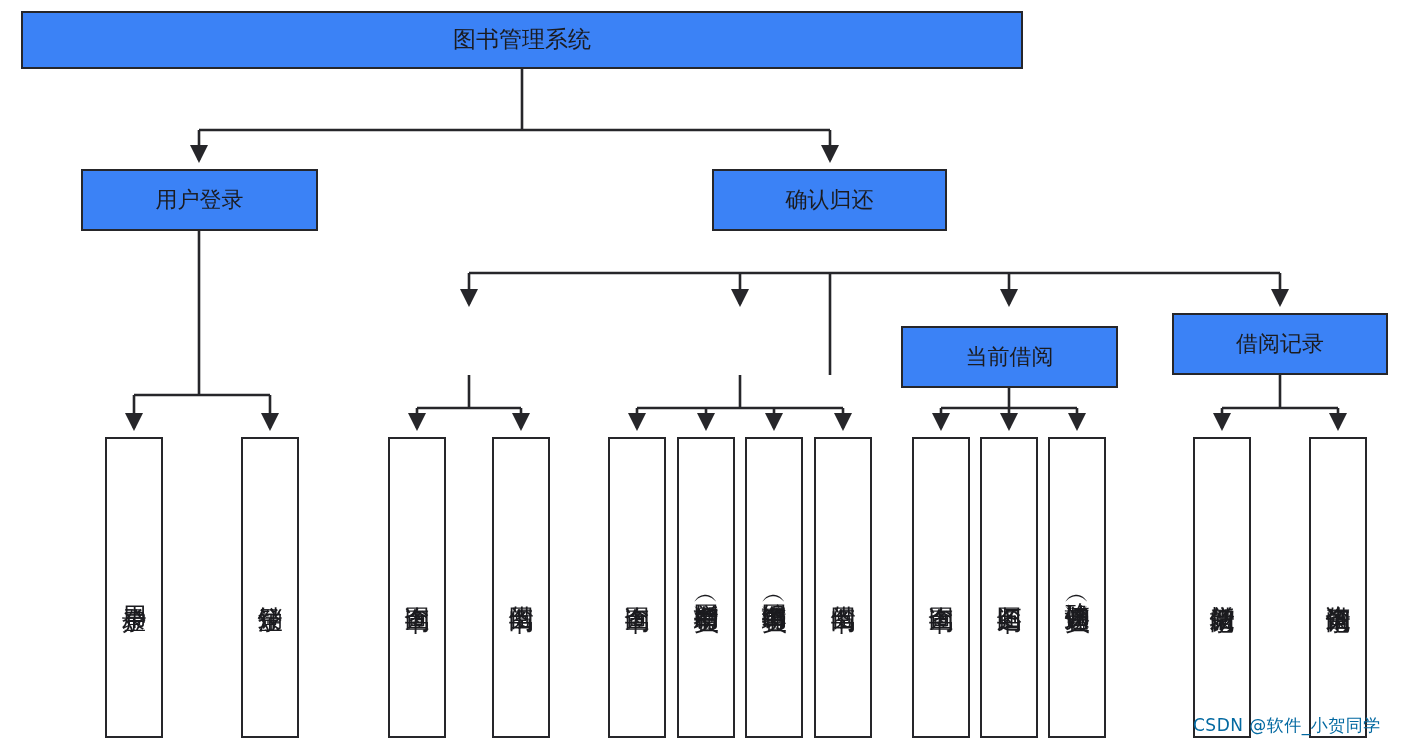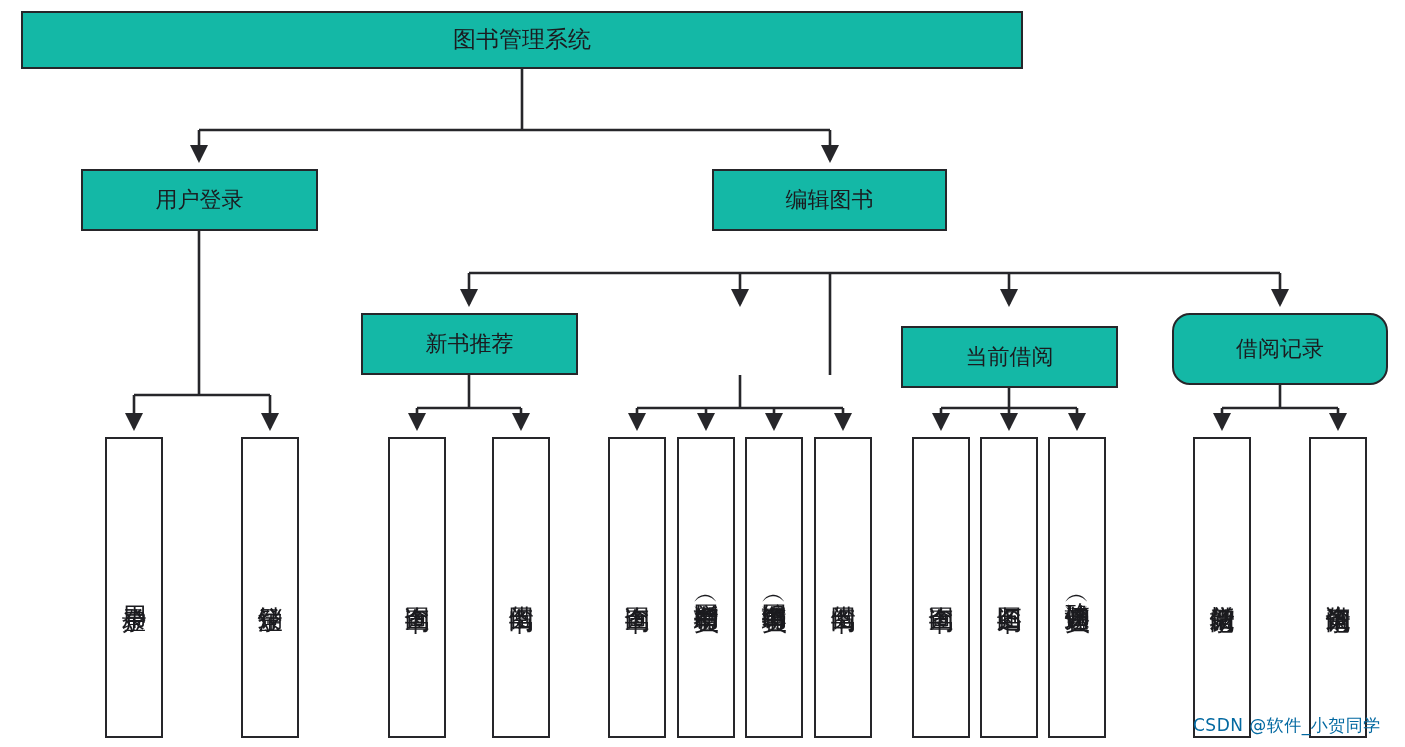--- a/index.html
+++ b/index.html
@@ -1,21 +1,21 @@
 <!DOCTYPE html>
 <html><head>
 <meta charset="utf-8">
 <style>
   html,body{margin:0;padding:0;background:#ffffff;}
   body{width:1405px;height:747px;overflow:hidden;
        font-family:"DejaVu Sans","Liberation Sans",sans-serif;}
   #stage{position:relative;width:1405px;height:747px;background:#fff;}
   svg.edges{position:absolute;left:0;top:0;width:1405px;height:747px;pointer-events:none;}
 
-  .node{position:absolute;box-sizing:border-box;background:#14b8a6;
+  .node{position:absolute;box-sizing:border-box;background:#3b82f6;
         border:2px solid #26262a;display:flex;align-items:center;justify-content:center;
         color:#1b1b1f;}
   .node .lbl{display:block;text-align:center;line-height:1.18;white-space:nowrap;}
 
   .node.lvl0{font-size:23px;}
   .node.lvl1{font-size:22px;}
   .node.lvl2{font-size:22px;}
 
   .leaf{position:absolute;box-sizing:border-box;background:#fff;border:2px solid #26262a;
         display:flex;align-items:center;justify-content:center;color:#1b1b1f;}
@@ -82,30 +82,27 @@
   </svg>
 
   <div class="node lvl0" style="left:21px;top:11px;width:1002px;height:58px;">
     <span class="lbl">图书管理系统</span>
   </div>
 
   <div class="node lvl1" style="left:81px;top:169px;width:237px;height:62px;">
     <span class="lbl">用户登录</span>
   </div>
   <div class="node lvl1" style="left:712px;top:169px;width:235px;height:62px;">
-    <span class="lbl">编辑图书</span>
+    <span class="lbl">确认归还</span>
   </div>
 
-  <div class="node lvl2" style="left:361px;top:313px;width:217px;height:62px;">
-    <span class="lbl">新书推荐</span>
-  </div>
   <div class="node lvl2" style="left:901px;top:326px;width:217px;height:62px;">
     <span class="lbl">当前借阅</span>
   </div>
-  <div class="node lvl2" style="left:1172px;top:313px;width:216px;height:72px;border-radius:18px;">
+  <div class="node lvl2" style="left:1172px;top:313px;width:216px;height:62px;">
     <span class="lbl">借阅记录</span>
   </div>
 
   <div class="leaf" style="left:105px;top:437px;width:58px;height:301px;">
     <span class="vlbl">用户登录</span>
   </div>
   <div class="leaf" style="left:241px;top:437px;width:58px;height:301px;">
     <span class="vlbl">注销登录</span>
   </div>
 

